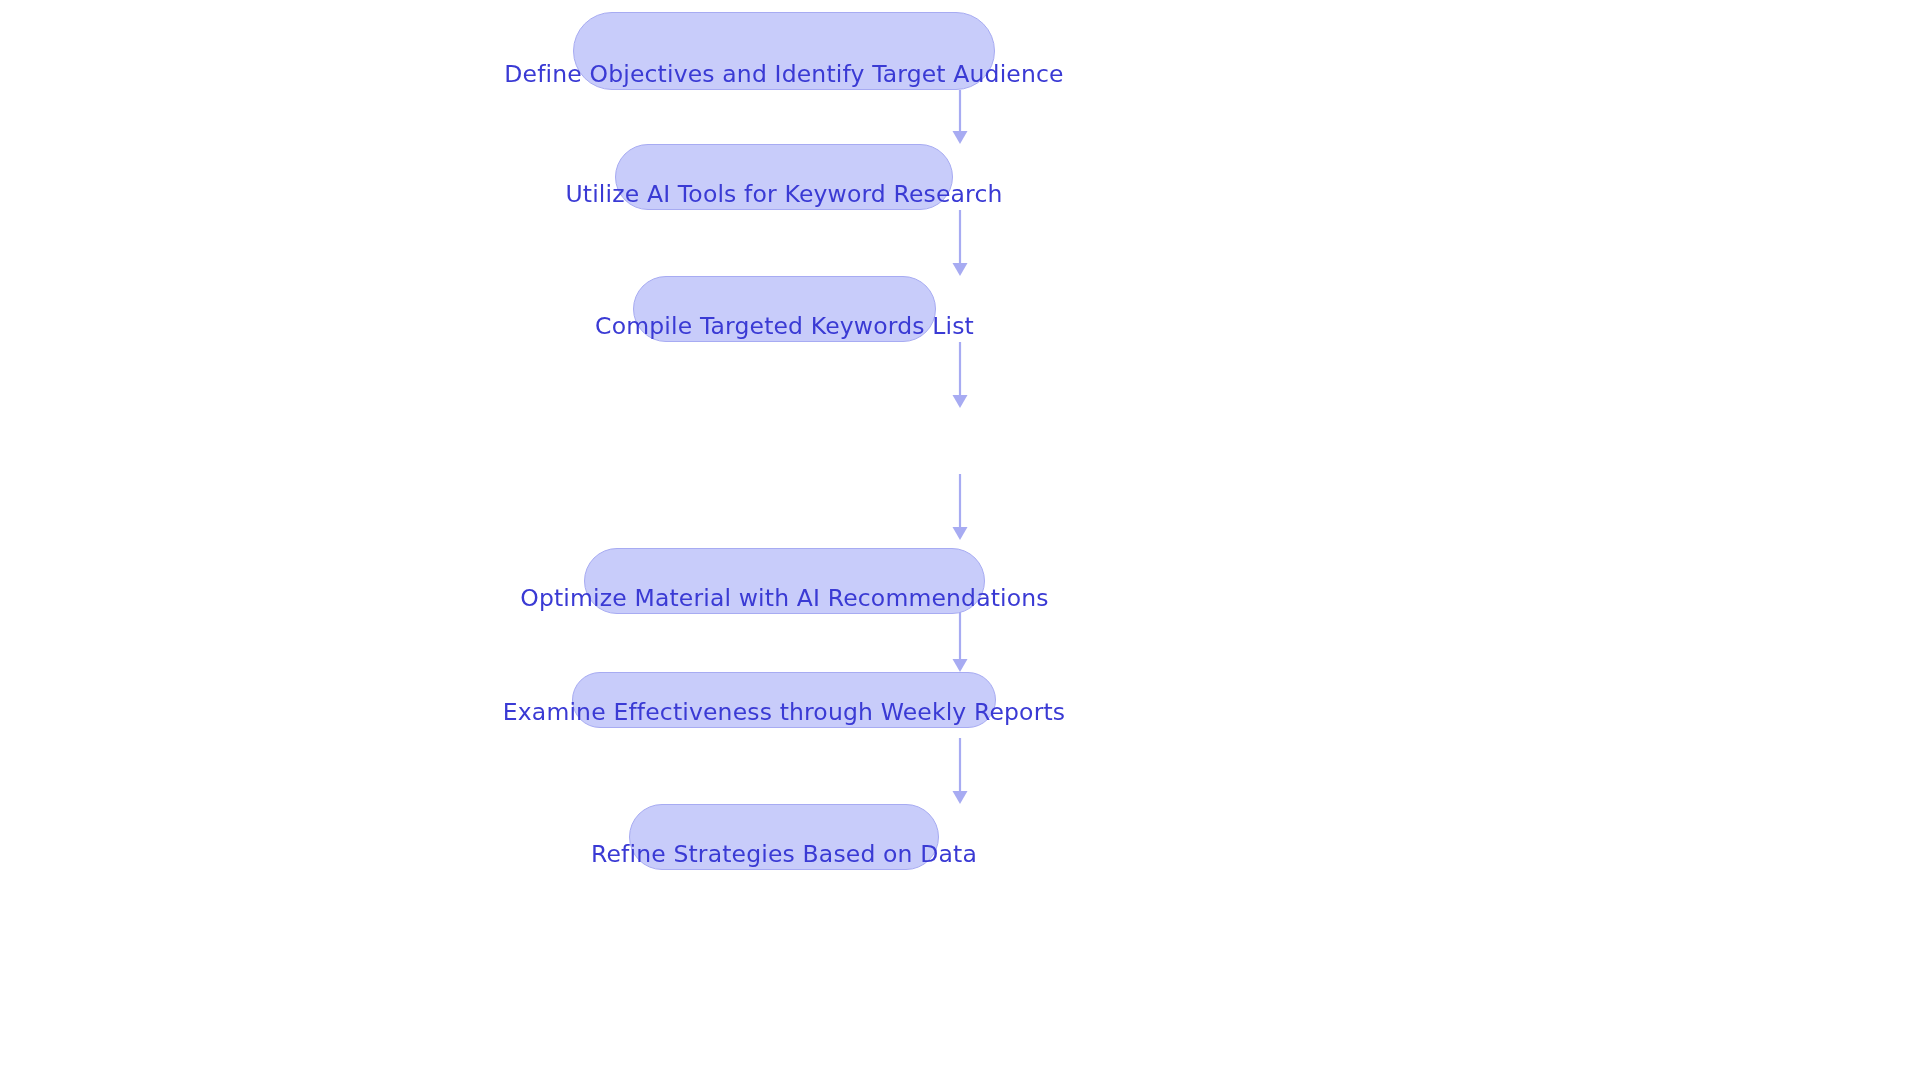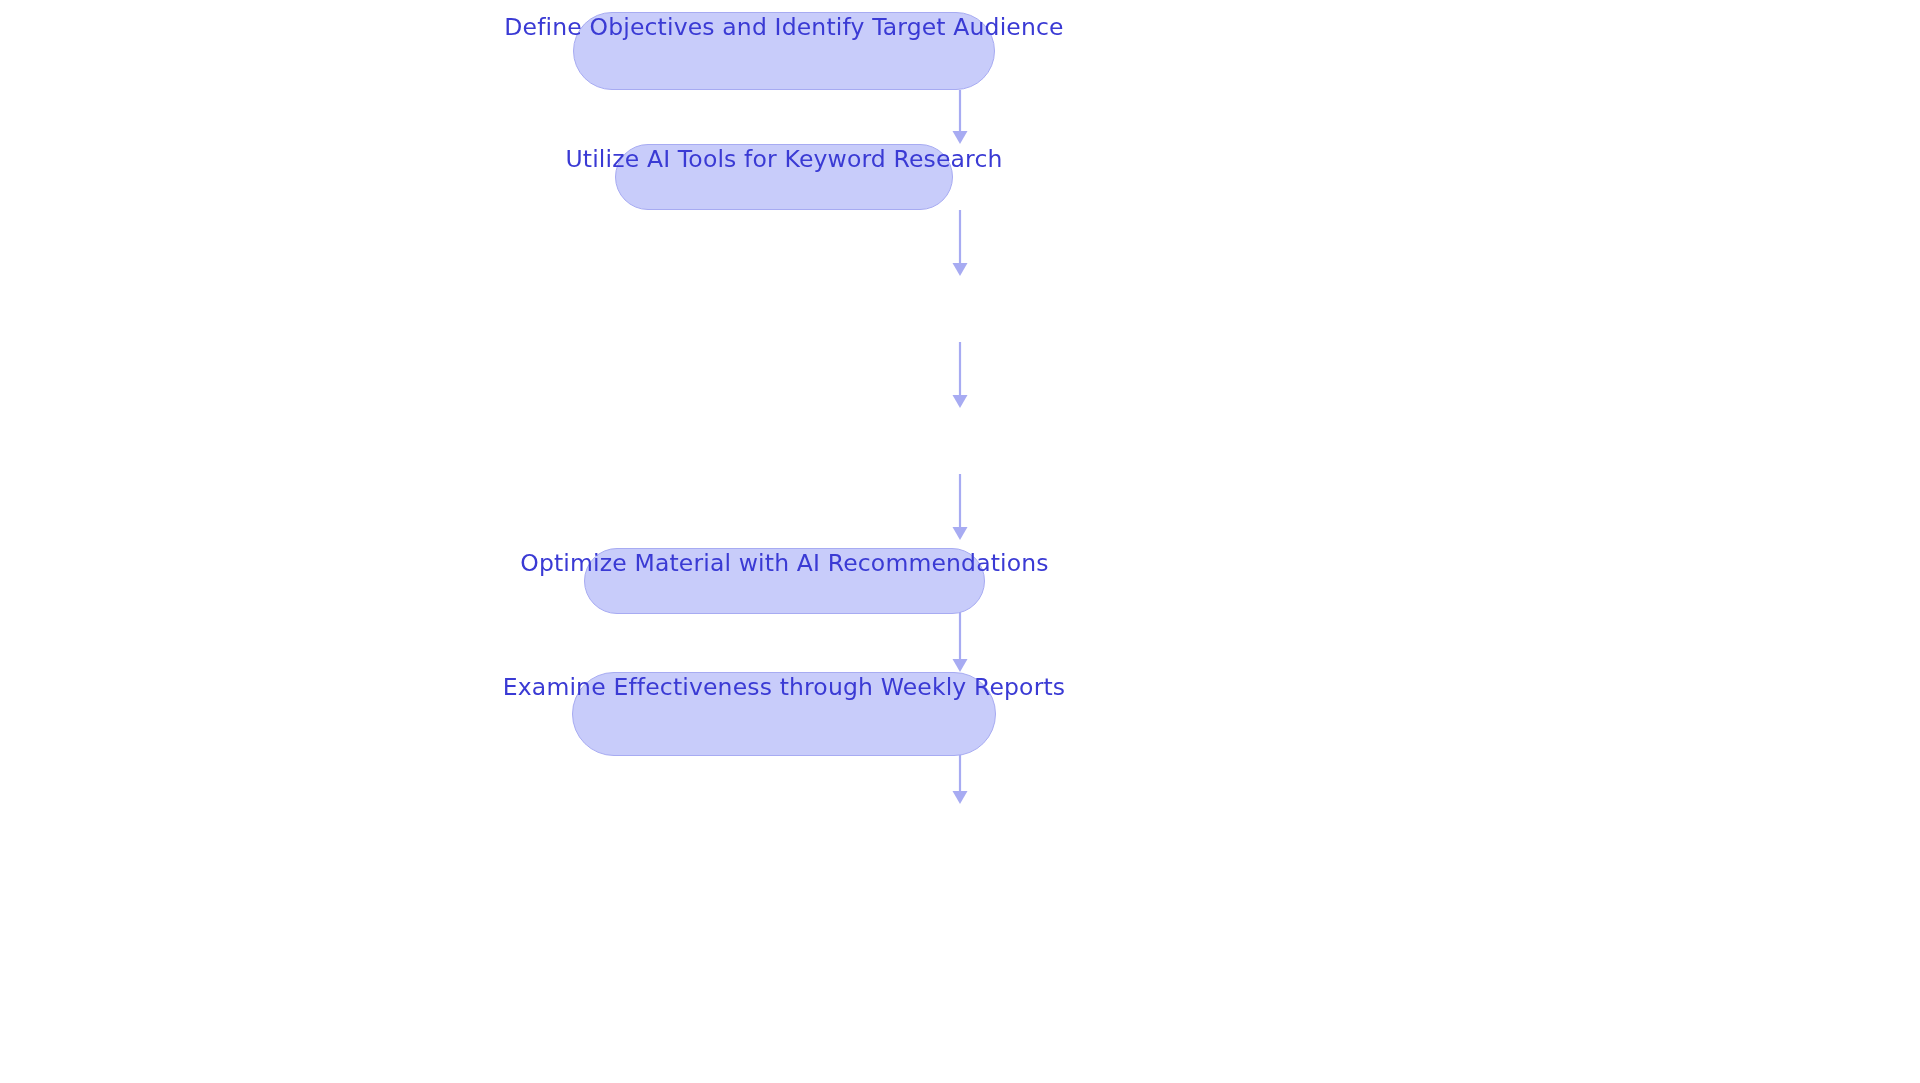--- a/index.html
+++ b/index.html
@@ -23,21 +23,21 @@
   }
 
   
   .node {
     position: absolute;
     box-sizing: border-box;
     background: #c8ccfa;
     border: 1.6px solid #a7abf2;
     border-radius: 999px;
     display: flex;
-    align-items: flex-start;
+    align-items: flex-end;
     justify-content: center;
     color: #3a3ad4;
     font-size: 23.5px;
     font-weight: 400;
     letter-spacing: 0.15px;
     line-height: 1.25;
     white-space: nowrap;
     -webkit-font-smoothing: antialiased;
   }
 
@@ -88,24 +88,30 @@
   </svg>
 
   <div class="node" id="node-0" style="left: 573px; top: 12px; width: 422px; height: 78px;">
     <span class="node-label">Define Objectives and Identify Target Audience</span>
   </div>
 
   <div class="node" id="node-1" style="left: 615px; top: 144px; width: 338px; height: 66px;">
     <span class="node-label">Utilize AI Tools for Keyword Research</span>
   </div>
 
+  <div class="node" id="node-2" style="left: 633px; top: 276px; width: 303px; height: 66px;">
+    <span class="node-label">Compile Targeted Keywords List</span>
+  </div>
 
 
   <div class="node" id="node-4" style="left: 584px; top: 548px; width: 401px; height: 66px;">
     <span class="node-label">Optimize Material with AI Recommendations</span>
   </div>
 
-  <div class="node" id="node-5" style="left: 572px; top: 672px; width: 424px; height: 84px;">
+  <div class="node" id="node-5" style="left: 572px; top: 672px; width: 424px; height: 56px;">
     <span class="node-label">Examine Effectiveness through Weekly Reports</span>
   </div>
 
+  <div class="node" id="node-6" style="left: 629px; top: 804px; width: 310px; height: 66px;">
+    <span class="node-label">Refine Strategies Based on Data</span>
+  </div>
 
 </div>
 
 </body></html>

